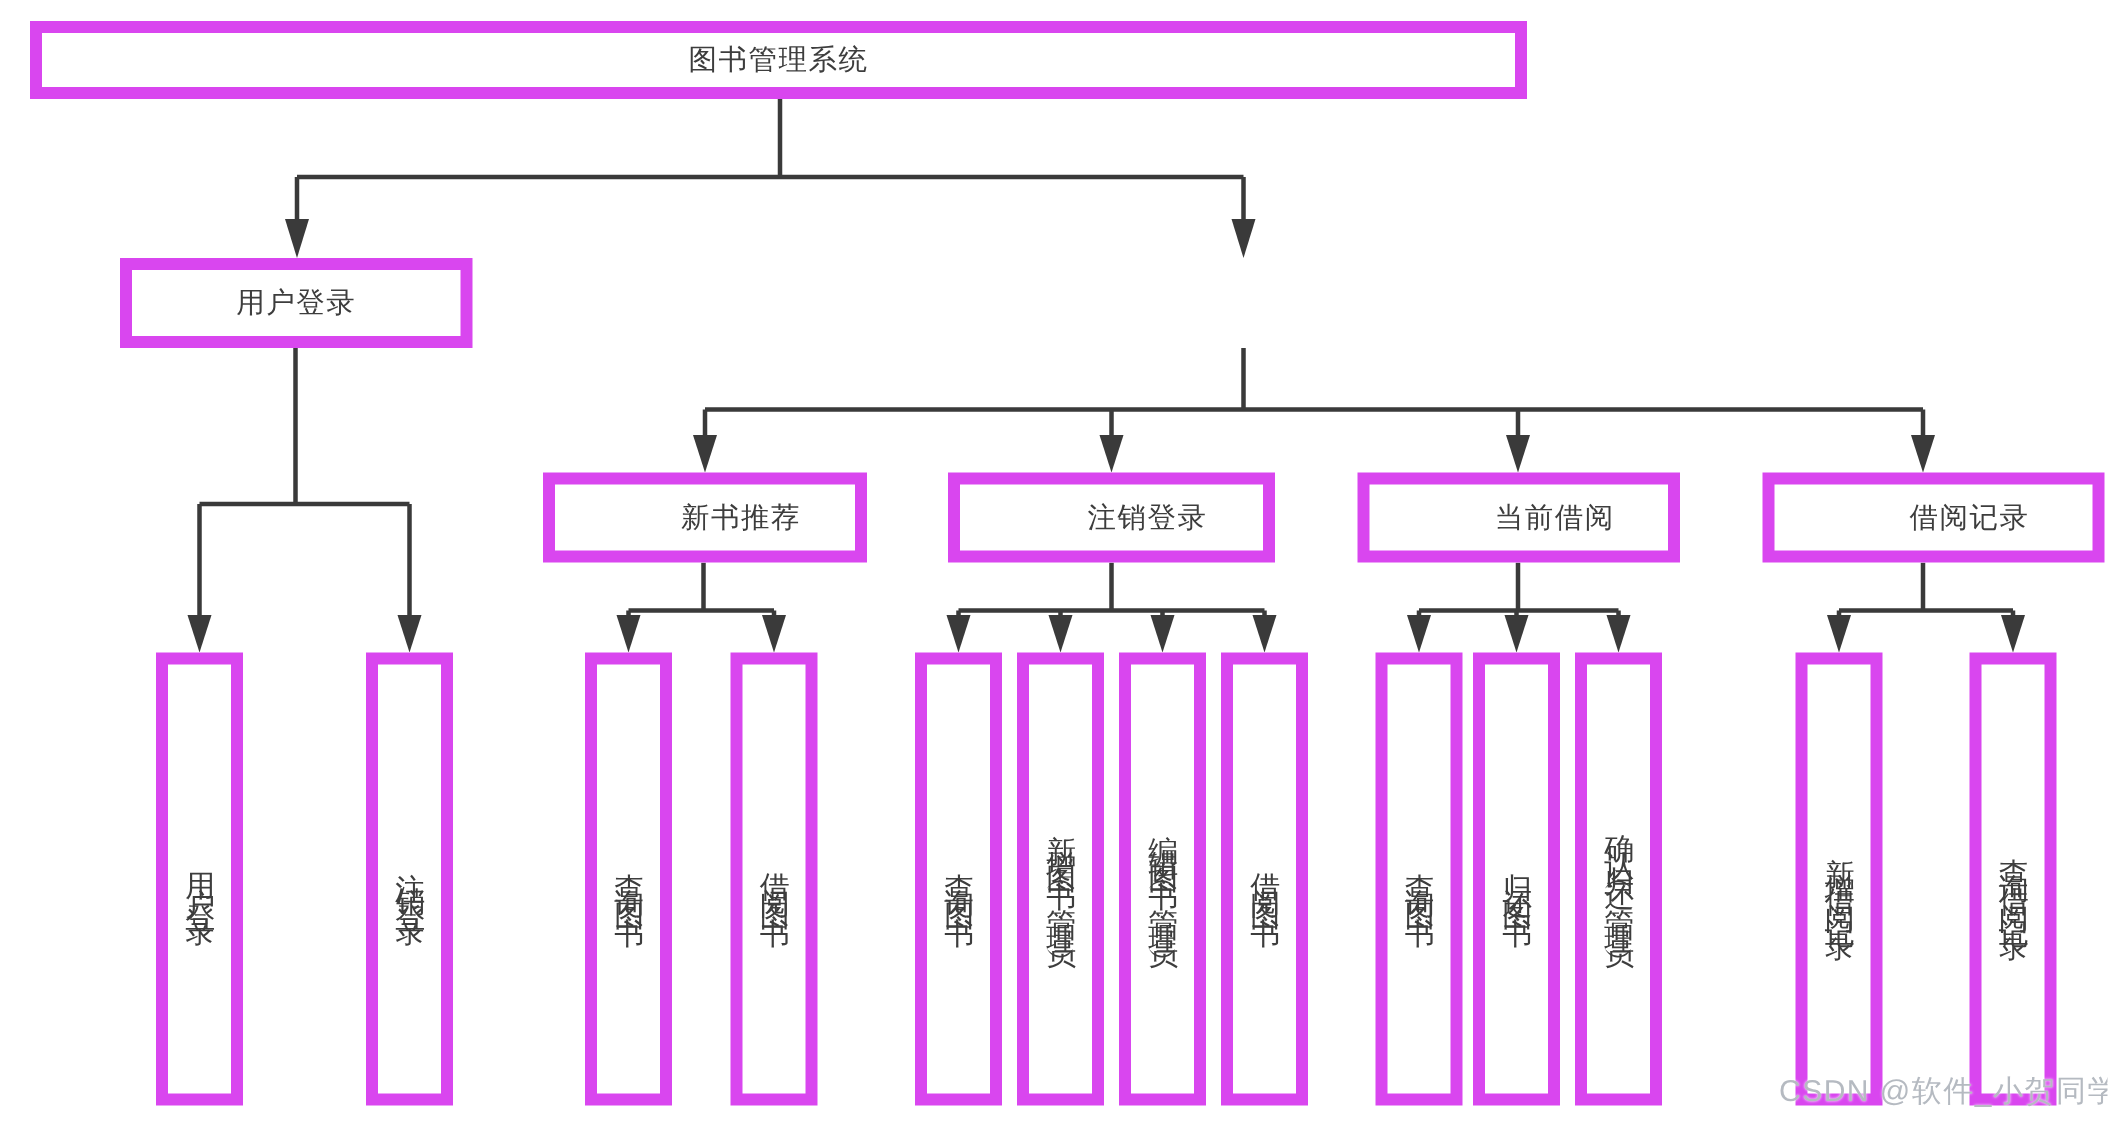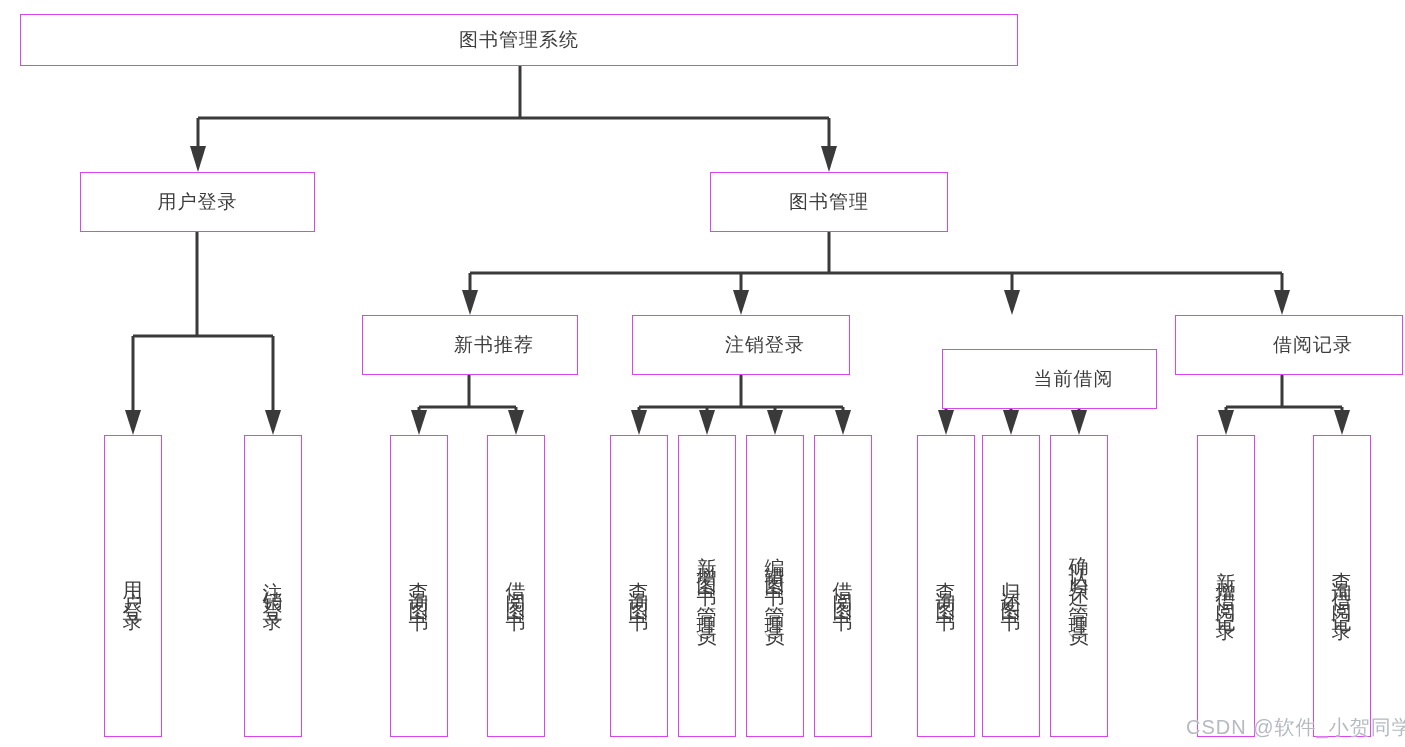--- a/index.html
+++ b/index.html
@@ -8,21 +8,21 @@
     background: #ffffff;
     position: relative;
     overflow: hidden;
     font-family: "Liberation Sans", "DejaVu Sans", sans-serif;
   }
   #stage { position: absolute; inset: 0; width: 1405px; height: 747px; }
   svg.wires { position: absolute; left: 0; top: 0; z-index: 1; }
   .box {
     position: absolute;
     background: #ffffff;
-    border: 1px solid #d946ef;
+    border: 8px solid #d946ef;
     box-sizing: border-box;
     display: flex;
     align-items: center;
     justify-content: center;
     color: #3d3d3d;
     z-index: 2;
   }
   .hlabel {
     font-size: 19px;
     letter-spacing: 1px;
@@ -94,31 +94,28 @@
     </g>
   </svg>
 
   <div class="box" style="left:20px; top:14px; width:998px; height:52px;">
     <span class="hlabel">图书管理系统</span>
   </div>
 
   <div class="box lvl2" style="left:80px; width:235px;">
     <span class="hlabel">用户登录</span>
   </div>
-  <div class="box lvl2" style="left:710px; width:238px;">
-    <span class="hlabel">图书管理</span>
-  </div>
 
   <div class="box lvl3" style="left:362px; width:216px;">
     <span class="hlabel">新书推荐</span>
   </div>
   <div class="box lvl3" style="left:632px; width:218px;">
     <span class="hlabel">注销登录</span>
   </div>
-  <div class="box lvl3" style="left:942px; width:215px;margin-top:34px;">
+  <div class="box lvl3" style="left:905px; width:215px;">
     <span class="hlabel">当前借阅</span>
   </div>
   <div class="box lvl3" style="left:1175px; width:228px;">
     <span class="hlabel">借阅记录</span>
   </div>
 
   <div class="box leaf" style="left:104px;">
     <span class="vlabel">用户登录</span>
   </div>
   <div class="box leaf" style="left:244px;">

